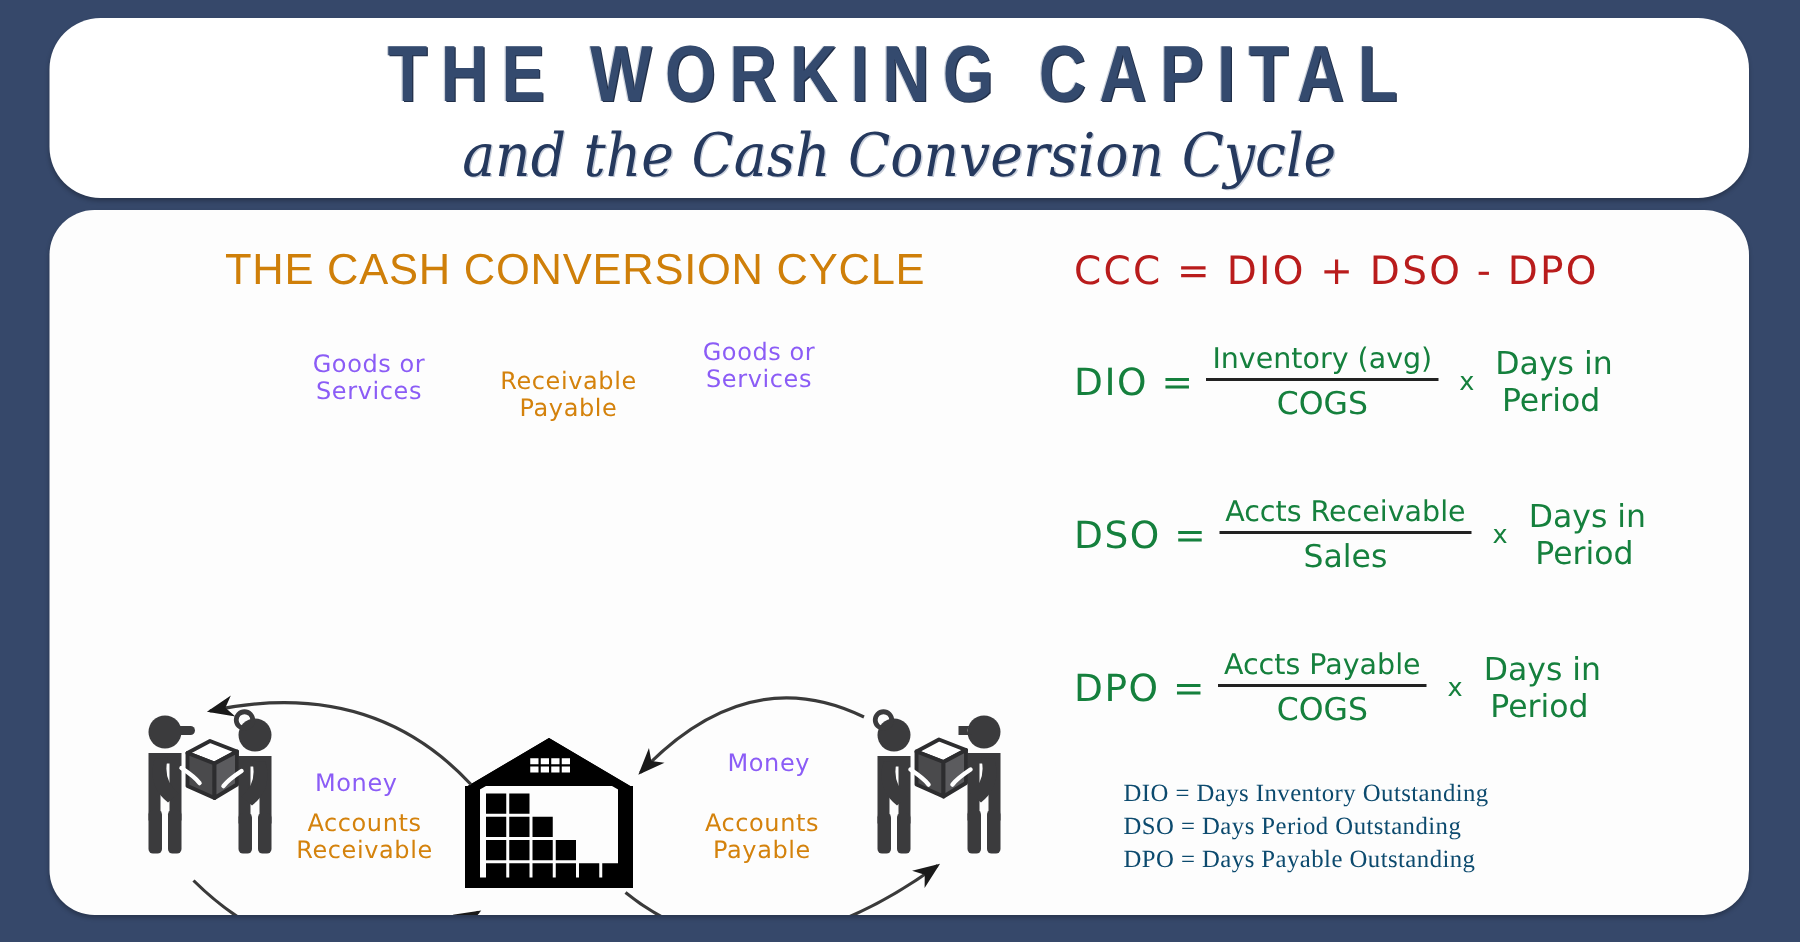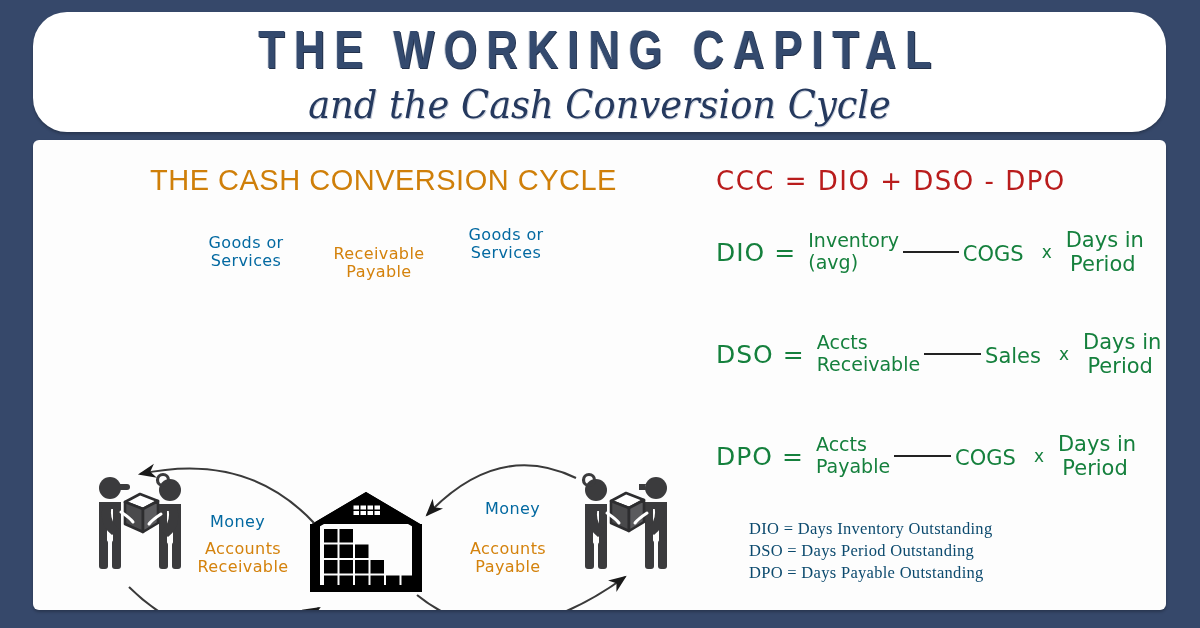--- a/index.html
+++ b/index.html
@@ -44,57 +44,57 @@
     transform:scaleX(.92);
     transform-origin:center top;
     white-space:nowrap;
     text-shadow:1px 1px 0 rgba(190,198,212,.85);
     line-height:1.1;
   }
 
   
   .body-card{
     position:absolute;left:33px;top:140px;width:1133px;height:470px;
-    background:#fdfdfd;border-radius:6px;
+    background:#fdfdfd;border-radius:30px;
     box-shadow:0 2px 3px rgba(0,0,0,.25);
     overflow:hidden;
   }
 
   .ccc-heading{
     position:absolute;left:117px;top:24px;
     font-family:"Liberation Sans", sans-serif;
     font-size:29px;
     color:#cf7f09;
     letter-spacing:.5px;
     white-space:nowrap;
   }
 
   
   .hand{
     font-family:"DejaVu Sans", sans-serif;
-    color:#0369a1;
+    color:#8b5cf6;
     position:absolute;
     white-space:nowrap;
     line-height:1.12;
     font-size:16px;
     letter-spacing:.4px;
   }
   .hand.or{color:#d4820c;}
   .hand.c{text-align:center;}
 
   
   .diagram{position:absolute;left:0;top:0;width:680px;height:470px;}
   .formulas{position:absolute;left:640px;top:0;width:493px;height:470px;overflow:hidden;}
 
   
   .frow{position:absolute;display:flex;align-items:center;
         font-family:"DejaVu Sans", sans-serif;color:#15803d;}
   .flbl{font-size:25px;letter-spacing:1px;margin-right:9px;}
   .feq{font-size:25px;margin-right:9px;}
-  .frac{display:inline-flex;flex-direction:row;align-items:center;}
+  .frac{display:inline-flex;flex-direction:column;align-items:center;}
   .frac .num{font-size:19px;padding:0 4px 2px;}
   .frac .bar{height:2px;background:#222;width:100%;}
   .frac .den{font-size:21px;padding:3px 4px 0;}
   .ftimes{font-size:17px;margin:0 14px;}
   .fdays{font-size:21px;line-height:1.16;}
   .fdays .l2{display:block;text-align:center;padding-right:4px;}
 
   .ccc-line{
     position:absolute;left:43px;top:26px;
     font-family:"DejaVu Sans", sans-serif;

